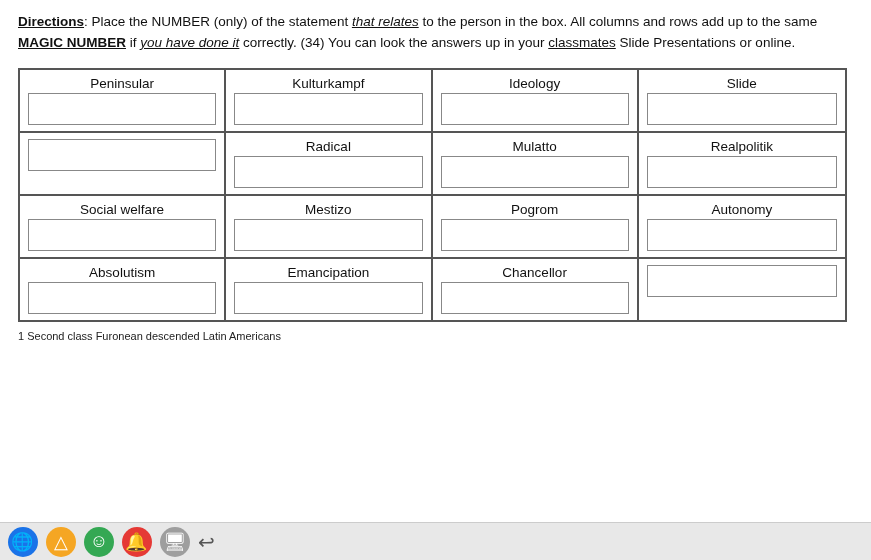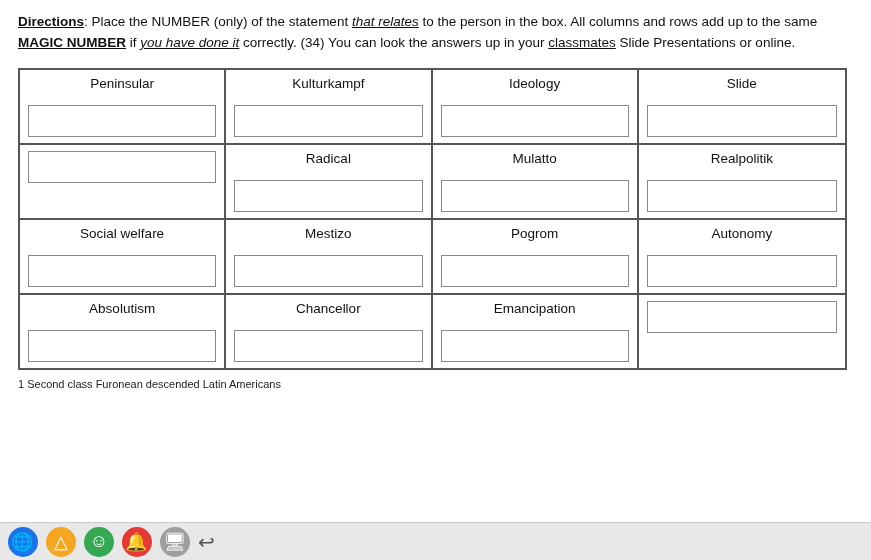--- a/index.html
+++ b/index.html
@@ -52,21 +52,21 @@
 
     .grid-row:last-child {
       border-bottom: none;
     }
 
     .grid-cell {
       border-right: 2px solid #555;
       padding: 6px 8px 6px 8px;
       display: flex;
       flex-direction: column;
-      gap: 12px;
+      gap: 0;
     }
 
     .grid-cell:last-child {
       border-right: none;
     }
 
     .cell-label {
       font-size: 13.5px;
       font-weight: normal;
       color: #111;
@@ -190,25 +190,25 @@
         <div class="cell-input-box"></div>
       </div>
     </div>
 
     <div class="grid-row">
       <div class="grid-cell">
         <div class="cell-label">Absolutism</div>
         <div class="cell-input-box"></div>
       </div>
       <div class="grid-cell">
+        <div class="cell-label">Emancipation</div>
+        <div class="cell-input-box"></div>
+      </div>
+      <div class="grid-cell">
         <div class="cell-label">Chancellor</div>
-        <div class="cell-input-box"></div>
-      </div>
-      <div class="grid-cell">
-        <div class="cell-label">Emancipation</div>
         <div class="cell-input-box"></div>
       </div>
       <div class="grid-cell">
         <div class="cell-input-box"></div>
       </div>
     </div>
 
   </div>
 
   <div class="footer-text">1  Second class  Furonean descended Latin Americans</div>

